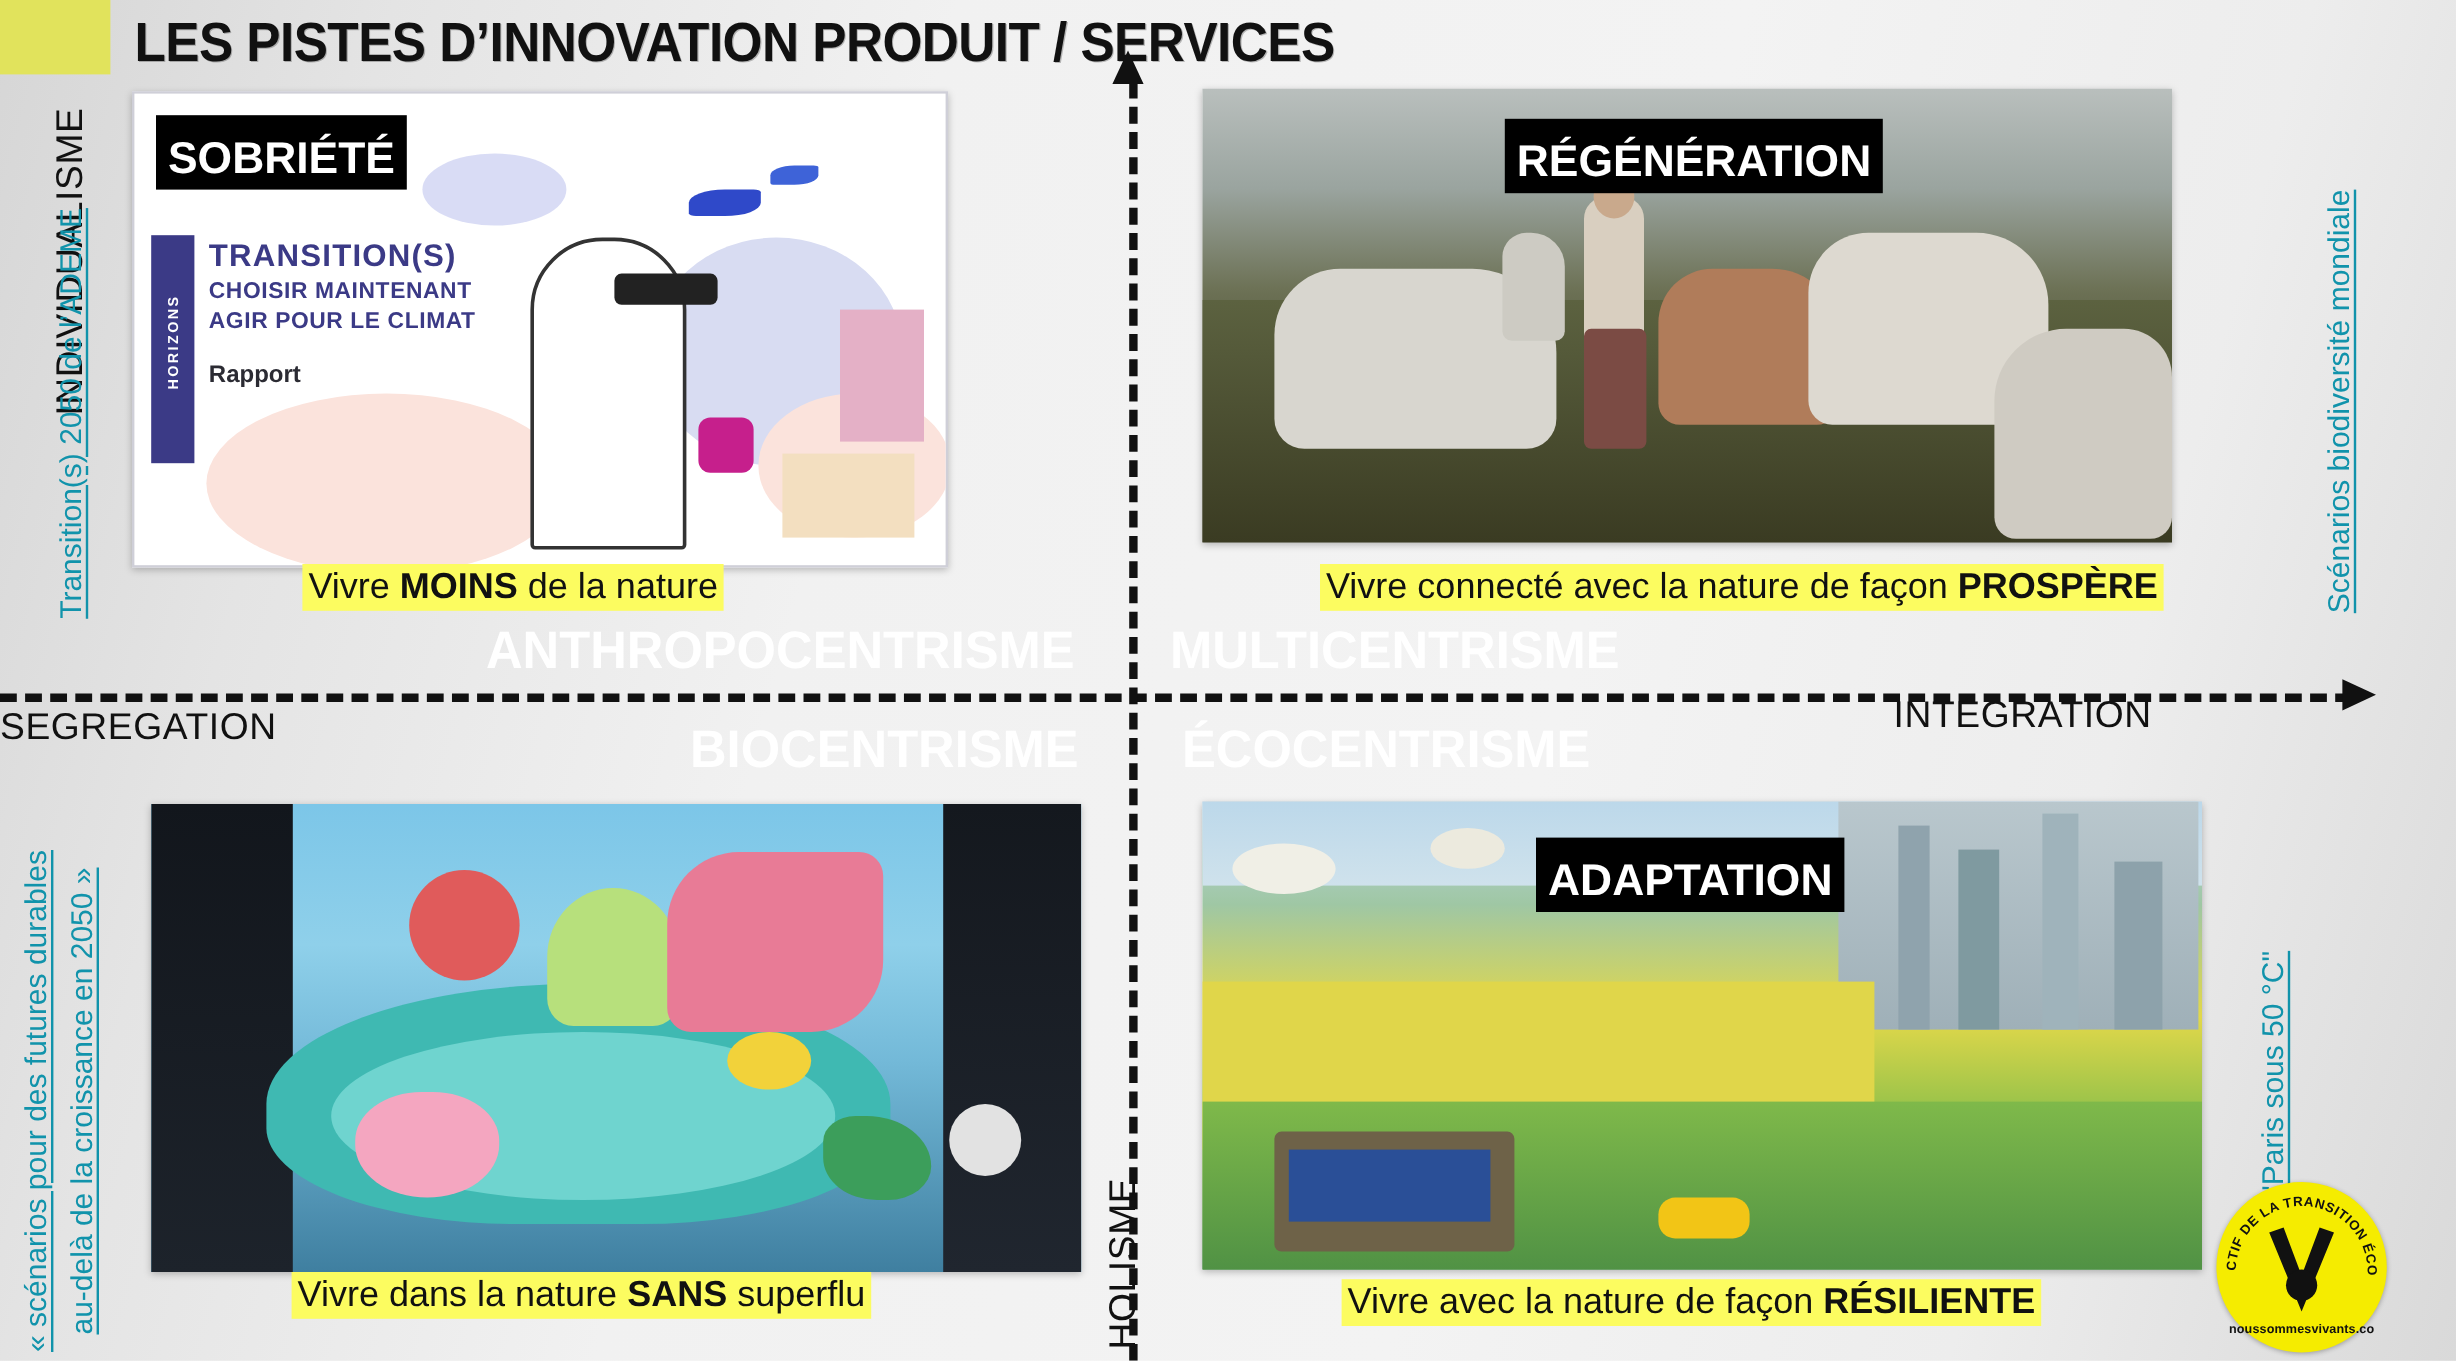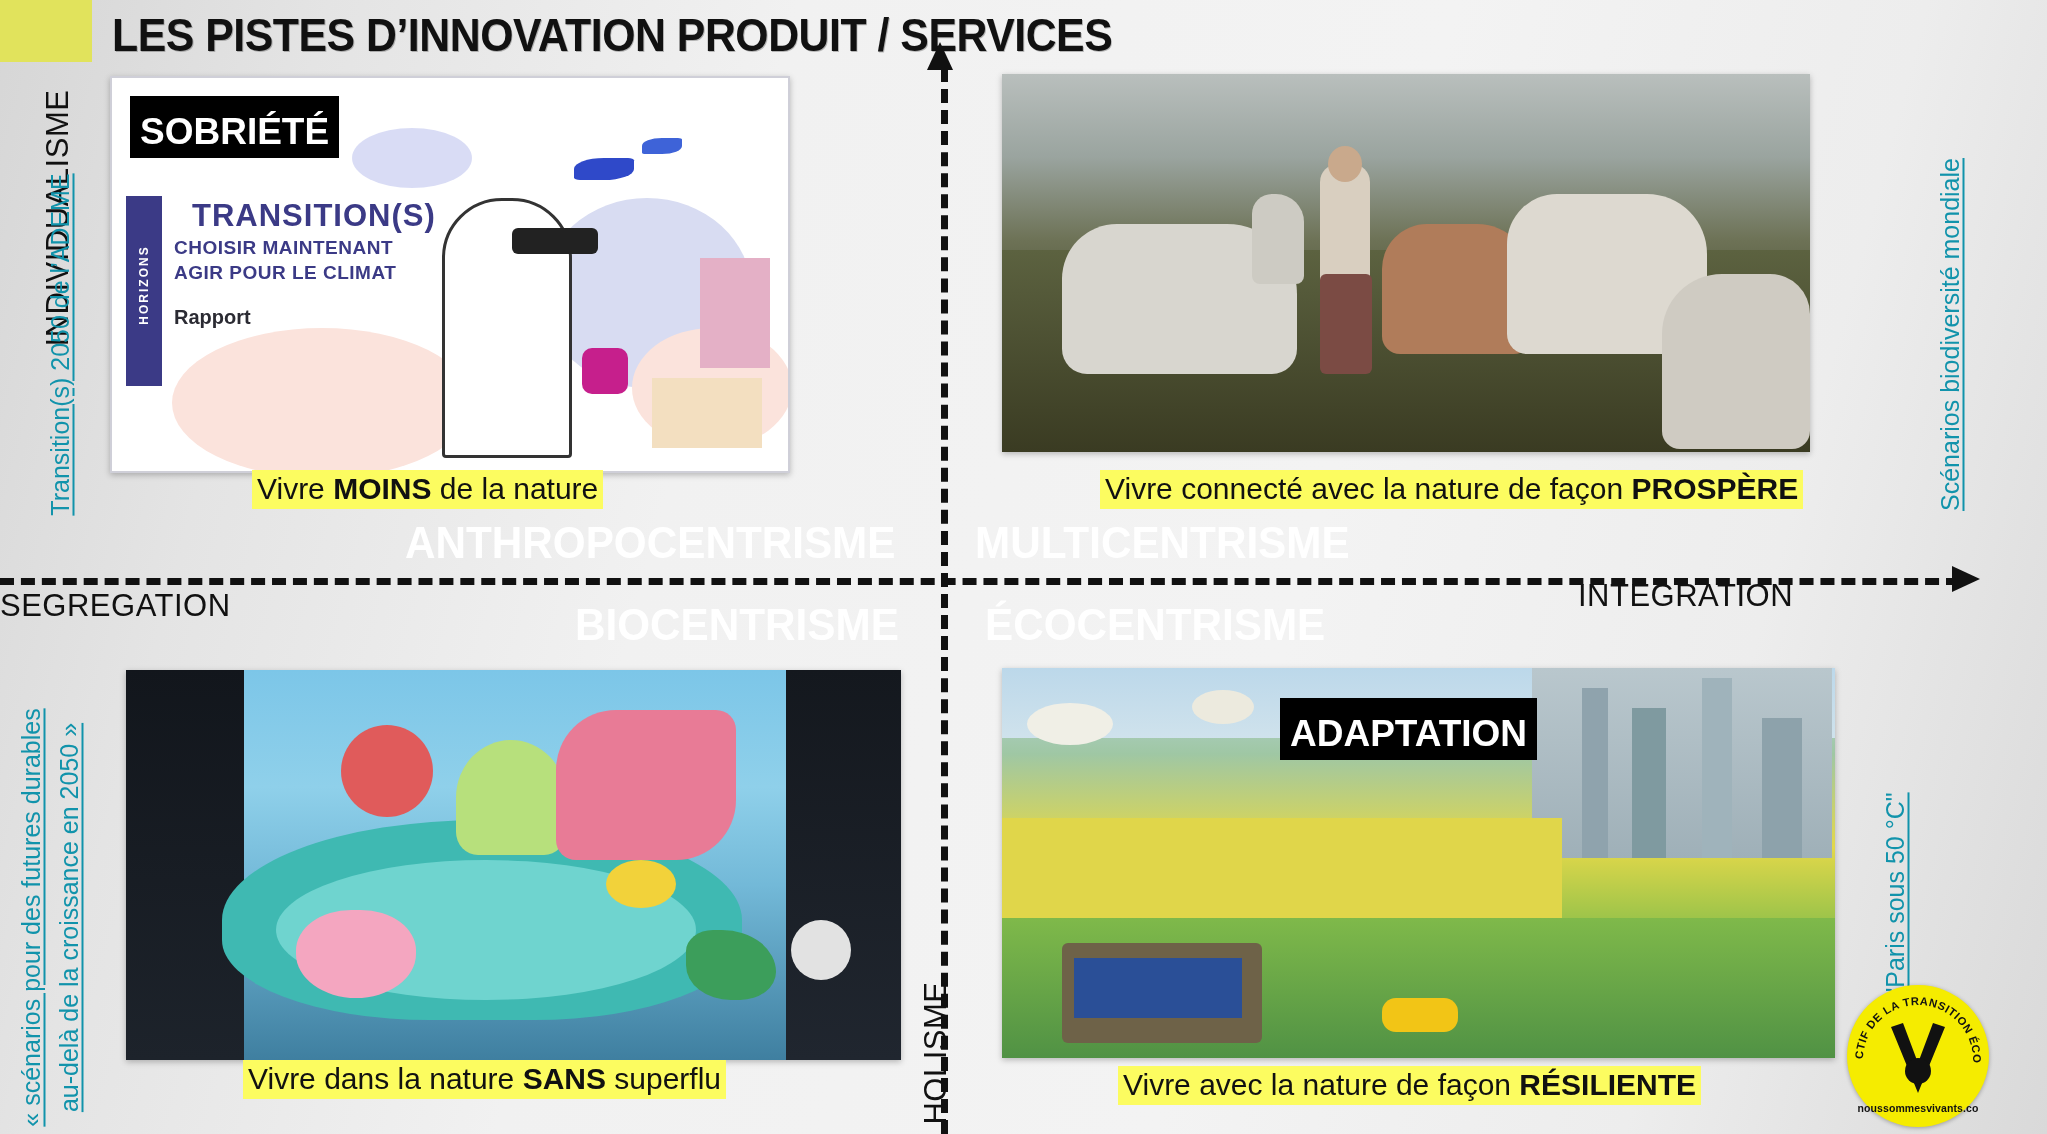--- a/index.html
+++ b/index.html
@@ -98,21 +98,21 @@
   .ademe-band{
     position:absolute; left:14px; top:118px; width:36px; height:190px;
     background:#3b3a86;
   }
   .ademe-band span{
     position:absolute; left:-62px; top:82px; width:160px; text-align:center;
     transform:rotate(-90deg); color:#fff; font-size:12px; letter-spacing:2px;
     font-weight:bold;
   }
   .ademe-txt{ position:absolute; left:62px; top:120px; color:#3b3a86; }
-  .ademe-txt .t1{ font-size:31px; font-weight:bold; letter-spacing:1px;margin-left:18px; }
+  .ademe-txt .t1{ font-size:26px; font-weight:bold; letter-spacing:1px; }
   .ademe-txt .t2{ font-size:56px; font-weight:bold; line-height:.95; letter-spacing:1px; }
   .ademe-txt .t3{ font-size:19px; font-weight:bold; letter-spacing:.5px; line-height:1.15; margin-top:3px;}
   .ademe-txt .t4{ font-size:20px; font-weight:bold; color:#2b2b33; margin-top:22px; }
   .blob{ position:absolute; border-radius:50%; }
 
   
   #sc-regeneration{ left:1002px; top:74px; width:808px; height:378px; }
   #sc-regeneration .frame{
     background:linear-gradient(#b9bfbd 0%,#9aa49f 22%,#6d7256 44%,#4a4d32 66%,#393a23 100%);
   }
@@ -231,20 +231,21 @@
   <div class="frame">
     <div class="dec" style="left:0;top:176px;width:100%;height:202px;background:linear-gradient(#5c6240,#3a3b22);"></div>
     <div class="dec" style="left:60px;top:150px;width:235px;height:150px;background:#d8d6cf;border-radius:55px 70px 25px 25px;"></div>
     <div class="dec" style="left:250px;top:120px;width:52px;height:90px;background:#cdcbc3;border-radius:20px 28px 8px 8px;"></div>
     <div class="dec" style="left:380px;top:150px;width:150px;height:130px;background:#b07c5a;border-radius:45px 55px 18px 18px;"></div>
     <div class="dec" style="left:505px;top:120px;width:200px;height:160px;background:#ddd9d0;border-radius:50px 60px 20px 20px;"></div>
     <div class="dec" style="left:660px;top:200px;width:148px;height:175px;background:#cfcbc2;border-radius:60px 40px 18px 18px;"></div>
     <div class="dec" style="left:318px;top:90px;width:50px;height:160px;background:#d9cfc0;border-radius:18px 18px 4px 4px;"></div>
     <div class="dec" style="left:326px;top:72px;width:34px;height:36px;background:#c9a98c;border-radius:50%;"></div>
     <div class="dec" style="left:318px;top:200px;width:52px;height:100px;background:#7b4b44;border-radius:6px;"></div>
+    <div class="tag">RÉGÉNÉRATION</div>
   </div>
 </div>
 <div class="caption" id="cap-regeneration">
   <span class="hl"><span>Vivre connecté avec la nature de façon </span><b>PROSPÈRE</b><span></span></span>
 </div>
 
 <div class="scenario" id="sc-decroissance">
   <div class="frame">
     <div class="dec" style="left:0;top:0;width:118px;height:100%;background:linear-gradient(#12161c,#1d232b);"></div>
     <div class="dec" style="left:660px;top:0;width:115px;height:100%;background:linear-gradient(#14181e,#20262f);"></div>

